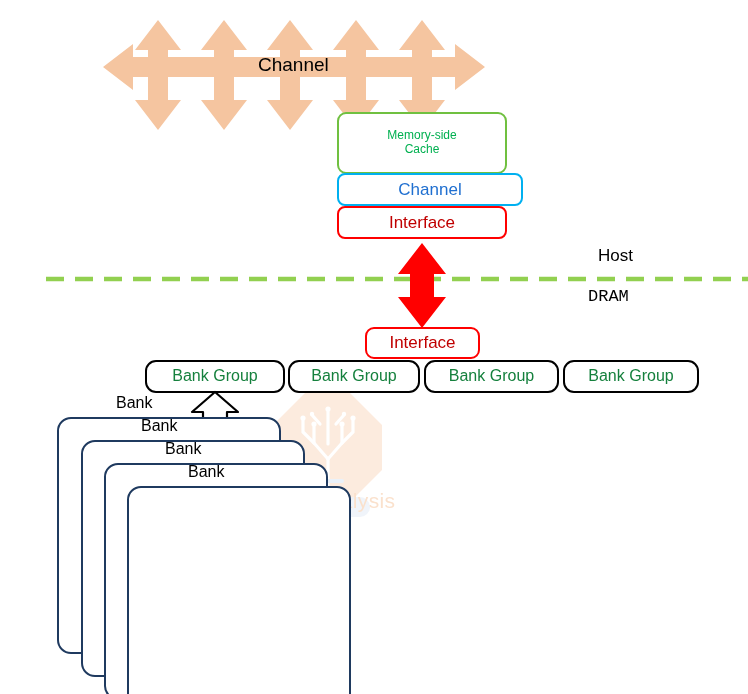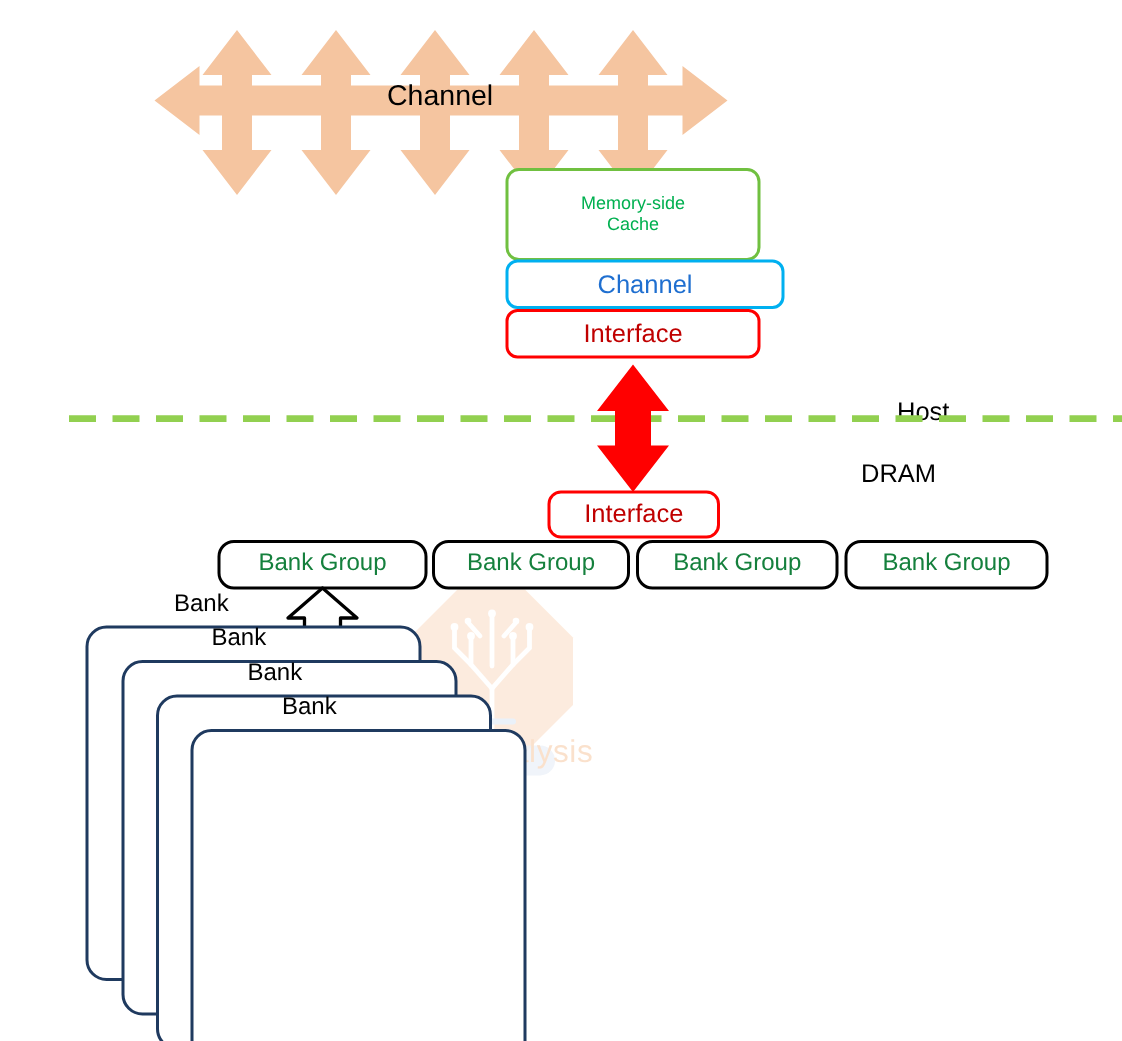--- a/index.html
+++ b/index.html
@@ -102,21 +102,20 @@
     white-space: nowrap;
     margin-left: 48px;
   }
 
   
   .plain-label {
     position: absolute;
     font-size: 17px;
     color: #000000;
     white-space: nowrap;
-    margin-top: 19px;
   }
   .fabric-label {
     position: absolute;
     left: 258px;
     top: 54px;
     font-size: 19px;
     color: #000000;
     z-index: 4;
   }
 
@@ -198,21 +197,21 @@
 
   <svg class="layer layer-redarrow" viewBox="0 0 748 694">
     <polygon points="422,243 446,274 434,274 434,297 446,297 422,328 398,297 410,297 410,274 398,274" fill="#FF0000"></polygon>
   </svg>
 
   <svg class="layer layer-divider" viewBox="0 0 748 694">
     <line x1="46" y1="279" x2="748" y2="279" stroke="#92D050" stroke-width="4.5" stroke-dasharray="18,11"></line>
   </svg>
 
   <div class="plain-label" style="left:598px; top:246px;">Host</div>
-  <div class="plain-label" style="left:574px; top:287px;">DRAM</div>
+  <div class="plain-label" style="left:588px; top:287px;font-family:Liberation Mono, monospace;">DRAM</div>
 
   <div class="box box-interface-dram">Interface</div>
 
   <div class="box bank-group bg0">Bank Group</div>
   <div class="box bank-group bg1">Bank Group</div>
   <div class="box bank-group bg2">Bank Group</div>
   <div class="box bank-group bg3">Bank Group</div>
 
   <div class="bank" style="left:57px;  top:417px; z-index:10;"></div>
   <div class="bank-label" style="left:68px;  top:394px; z-index:14;">Bank</div>

